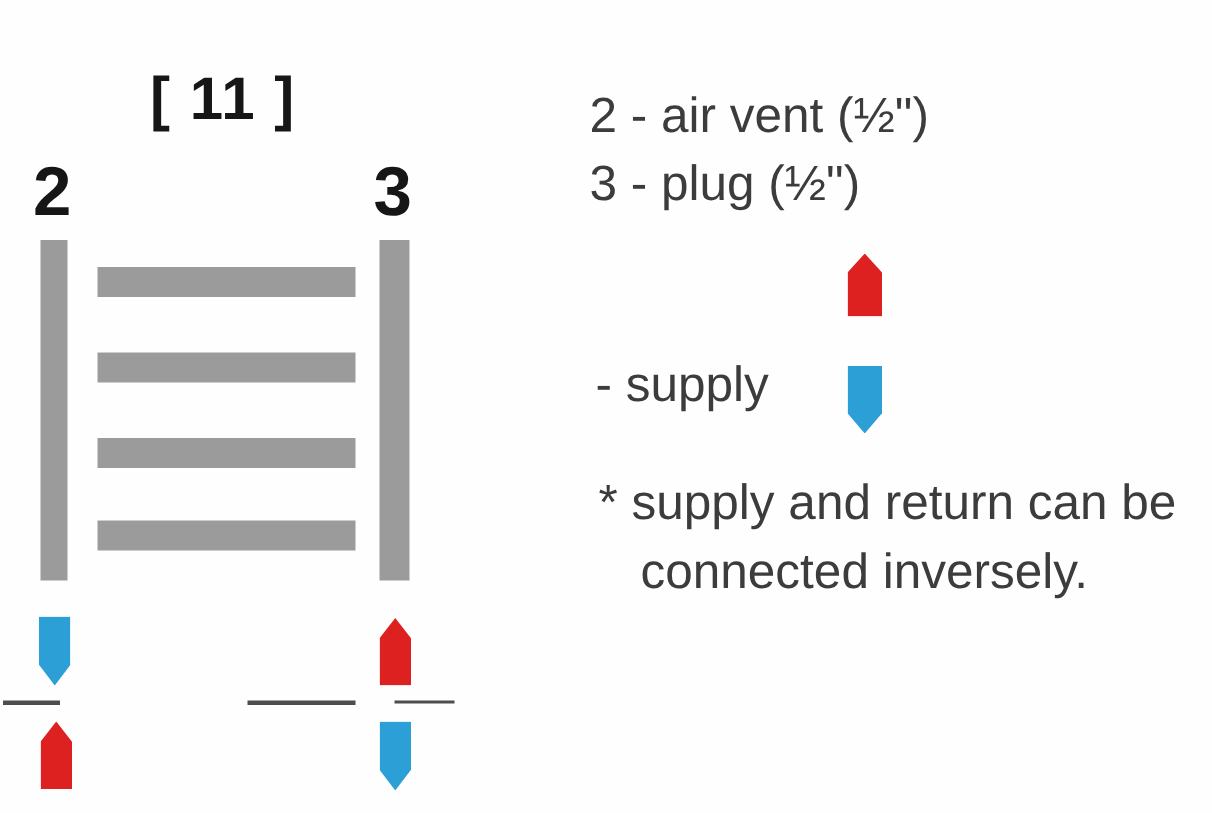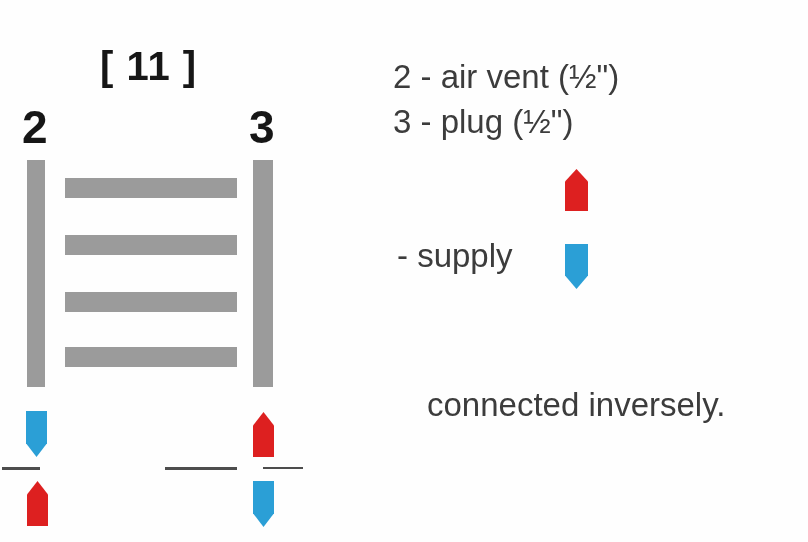--- a/index.html
+++ b/index.html
@@ -88,21 +88,21 @@
   .legend-line2 { left: 393px; top: 60px; }
   .legend-line3 { left: 393px; top: 105px; }
 
   .legend-supply-label { left: 397px; top: 192px; }
   .legend-return-label { left: 397px; top: 239px; }
 
   .arrow.legend-supply { left: 565px; top: 169px; width: 23px; height: 42px; }
   .arrow.legend-return { left: 565px; top: 244px; width: 23px; height: 45px; }
 
   .note-line1 { left: 399px; top: 318px; }
-  .note-line2 { left: 427px; top: 364px; margin-top: 24px; }
+  .note-line2 { left: 427px; top: 364px; }
 </style>
 </head>
 <body>
 
 <div class="canvas">
 
   <div class="abs diagram-title">[ 11 ]</div>
   <div class="abs port-label left">2</div>
   <div class="abs port-label right">3</div>
 
@@ -122,14 +122,15 @@
   <div class="abs cut-line middle"></div>
   <div class="abs cut-line right"></div>
 
   <div class="abs legend-text legend-line2">2 - air vent (½")</div>
   <div class="abs legend-text legend-line3">3 - plug (½")</div>
 
   <div class="abs arrow up legend-supply"></div>
   <div class="abs legend-text legend-return-label">- supply</div>
   <div class="abs arrow down legend-return"></div>
 
+  <div class="abs legend-text note-line1">* supply and return can be</div>
   <div class="abs legend-text note-line2">connected inversely.</div>
 </div>
 
 </body></html>

